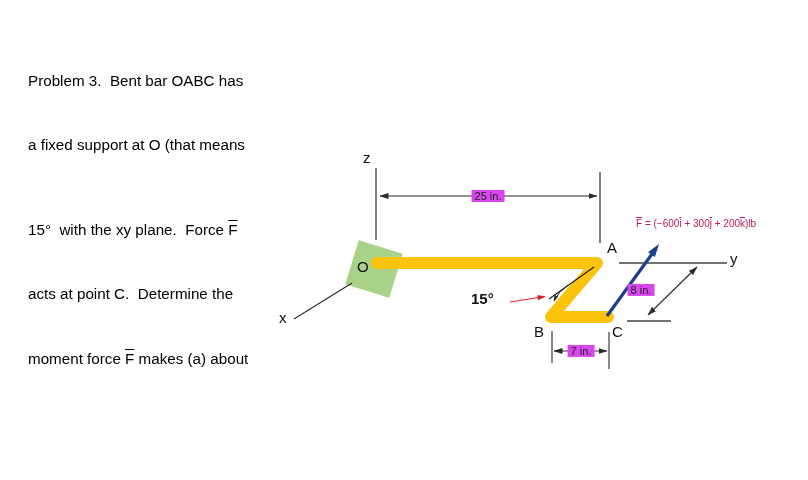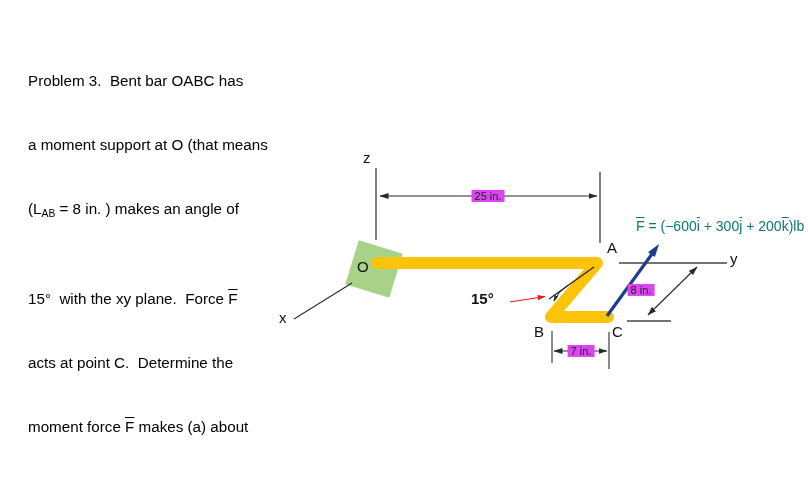--- a/index.html
+++ b/index.html
@@ -8,32 +8,31 @@
   .ptext{position:absolute;left:28px;top:27px;font-size:15.2px;line-height:21.4px;
          color:#000;white-space:pre;}
   .ptext .line{display:block;}
   .ptext .gap{margin-top:21px;}
   .sub{font-size:0.68em;vertical-align:-0.25em;}
   .ov{text-decoration:overline;}
   .lbl{position:absolute;color:#111;font-size:15px;line-height:1;}
   .bold{font-weight:bold;}
   .dim{position:absolute;font-size:11px;line-height:1.1;color:#222;background:#d946ef;
        padding:0 3px;transform:translate(-50%,-50%);white-space:pre;}
-  .eq{position:absolute;left:636px;top:218px;font-size:14px;color:#0f766e;white-space:pre;}
+  .eq{position:absolute;left:636px;top:218px;font-size:10px;color:#be185d;white-space:pre;}
   svg.diagram{position:absolute;left:0;top:0;}
 </style>
 </head>
 <body>
 
 <div class="page">
 
   <div class="ptext">
     <span class="line"><span>Problem 3.  Bent bar OABC has</span></span>
-    <span class="line"><span>a moment support at O (that means</span></span>
-    <span class="line"><span>(L</span><span class="sub">AB</span><span> = 8 in. ) makes an angle of</span></span>
+    <span class="line"><span>a fixed support at O (that means</span></span>
     <span class="line gap"><span>15°  with the xy plane.  Force </span><span class="ov">F</span></span>
     <span class="line"><span>acts at point C.  Determine the</span></span>
     <span class="line"><span>moment force </span><span class="ov">F</span><span> makes (a) about</span></span>
     
     
     
     
     
   </div>
 

